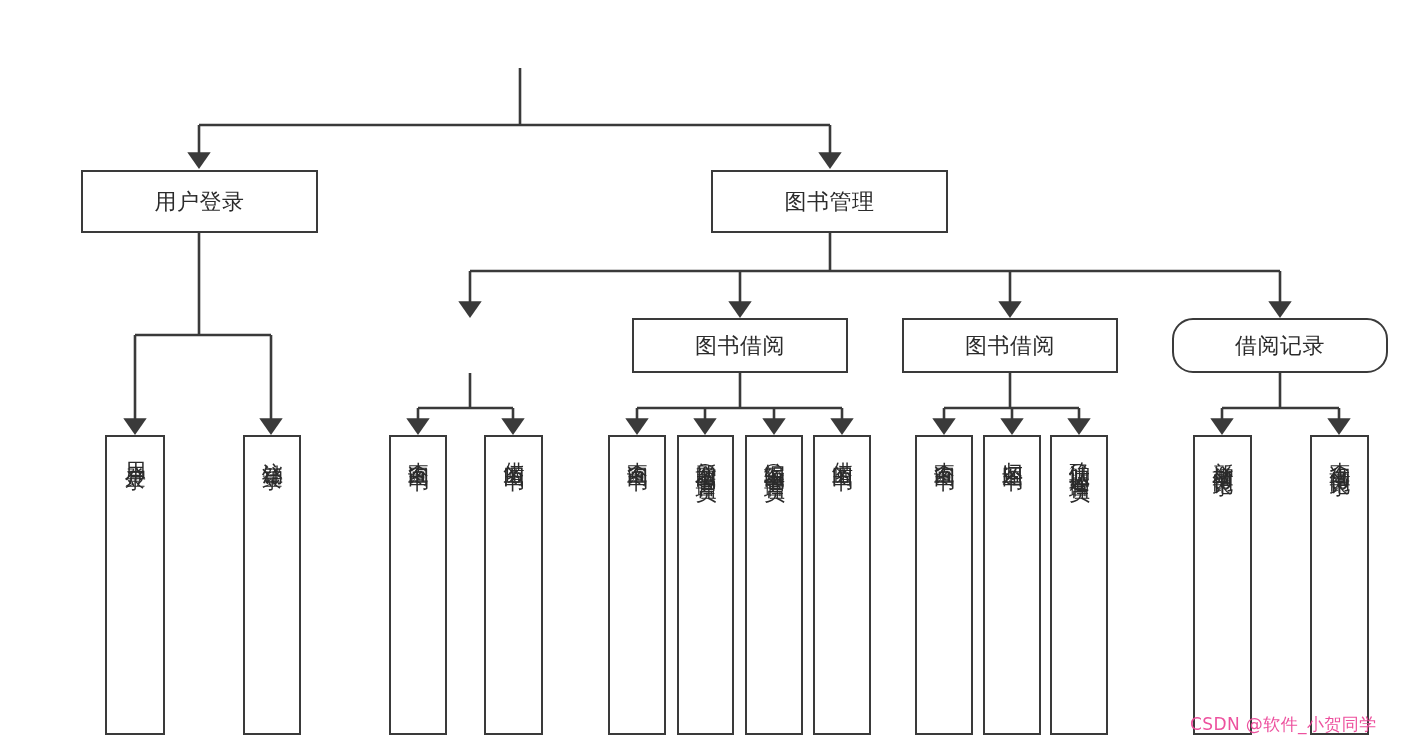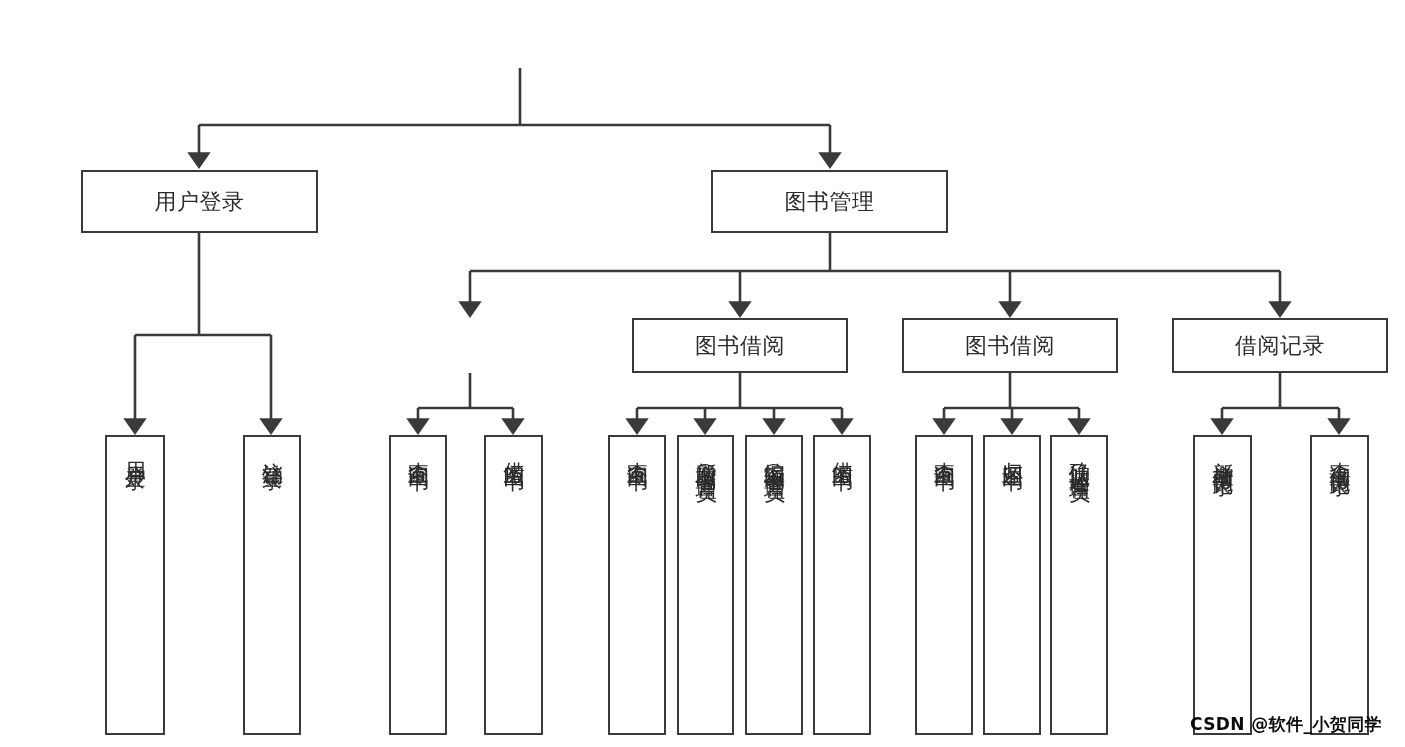--- a/index.html
+++ b/index.html
@@ -52,26 +52,25 @@
   .node.vert .label {
     writing-mode: vertical-rl;
     text-orientation: upright;
     font-size: 21px;
     letter-spacing: 3px;
     line-height: 1;
   }
   .node.root .label { font-size: 23px; }
   .watermark {
     position: absolute;
-    color: #000000;
+    color: #ec4899;
     font-size: 17px;
     white-space: nowrap;
     letter-spacing: 0.4px;
     opacity: 0.95;
-    font-weight: bold;
   }
 </style>
 </head>
 <body>
 
 <div id="canvas">
 
   <svg id="edges" viewBox="0 0 1405 747" xmlns="http://www.w3.org/2000/svg">
     <defs>
       <marker id="arrow" markerWidth="10" markerHeight="10" refX="3" refY="5" orient="auto" markerUnits="strokeWidth">
@@ -129,21 +128,21 @@
   <div class="node horiz" style="left:711px; top:170px; width:237px; height:63px;">
     <span class="label">图书管理</span>
   </div>
 
   <div class="node horiz" style="left:632px; top:318px; width:216px; height:55px;">
     <span class="label">图书借阅</span>
   </div>
   <div class="node horiz" style="left:902px; top:318px; width:216px; height:55px;">
     <span class="label">图书借阅</span>
   </div>
-  <div class="node horiz" style="left:1172px; top:318px; width:216px; height:55px;">
+  <div class="node horiz" style="left:1172px; top:318px; width:216px; height:55px;border-radius:21px;">
     <span class="label">借阅记录</span>
   </div>
 
   <div class="node vert" style="left:105px; top:435px; width:60px; height:300px;">
     <span class="label">用户登录</span>
   </div>
   <div class="node vert" style="left:243px; top:435px; width:58px; height:300px;">
     <span class="label">注销登录</span>
   </div>
   <div class="node vert" style="left:389px; top:435px; width:58px; height:300px;">

